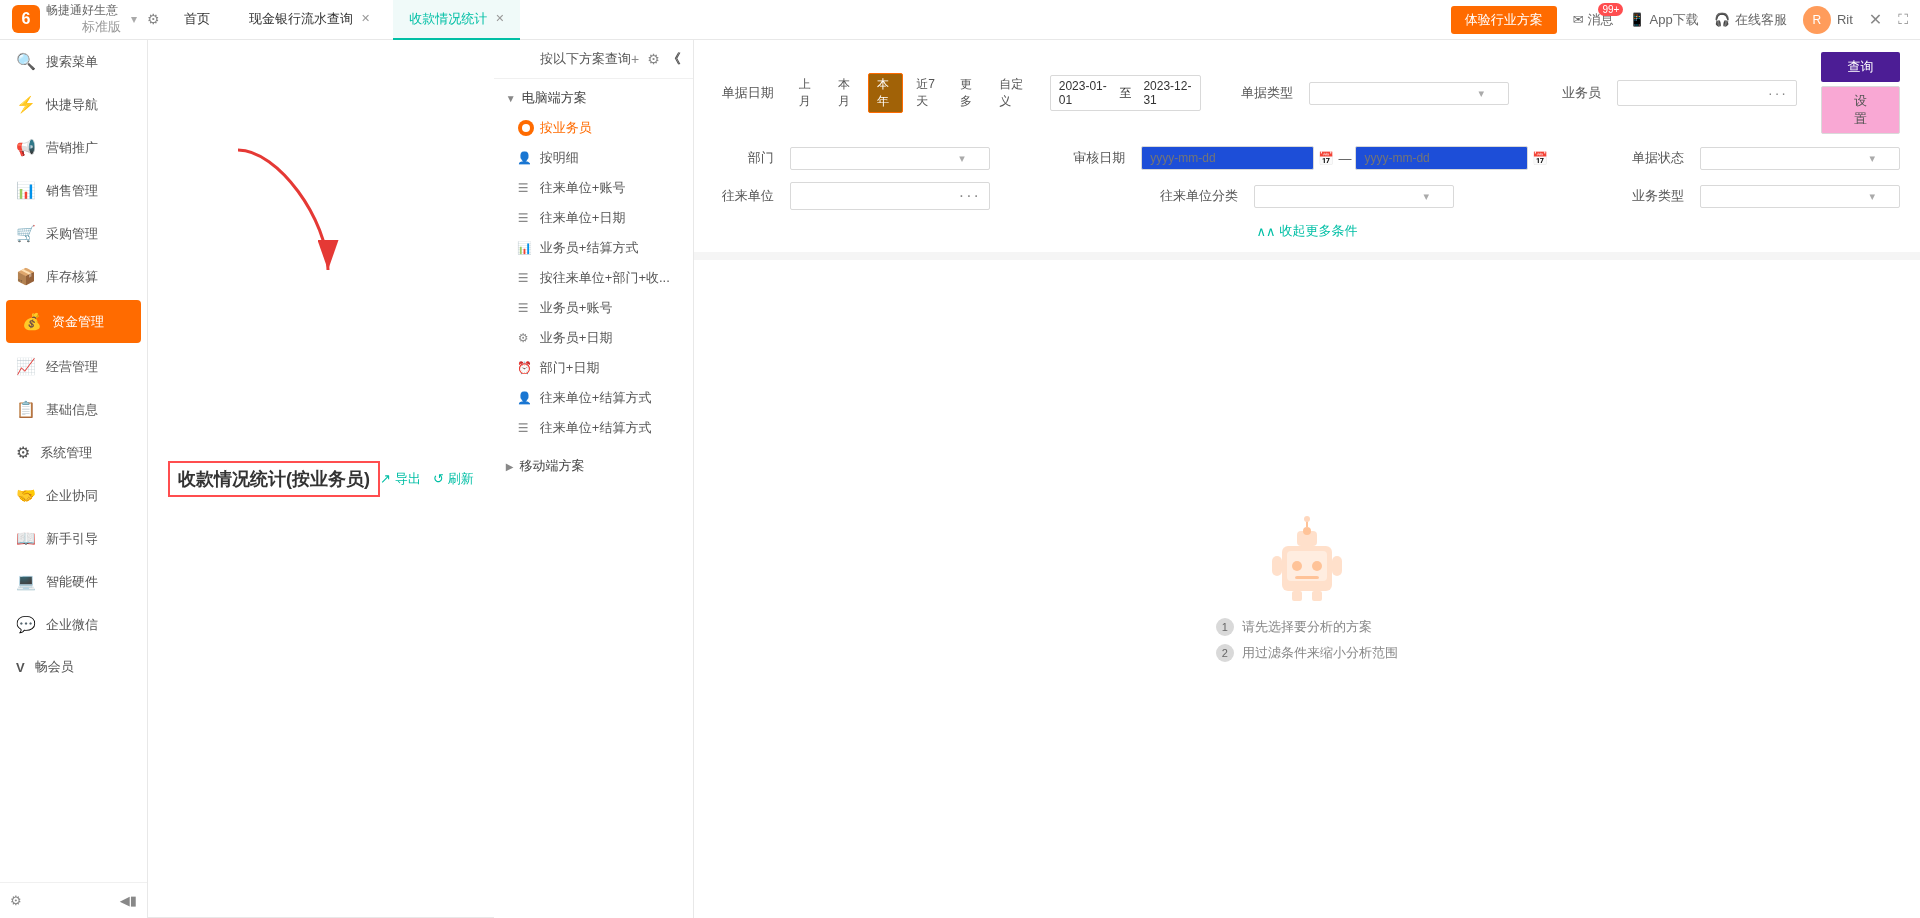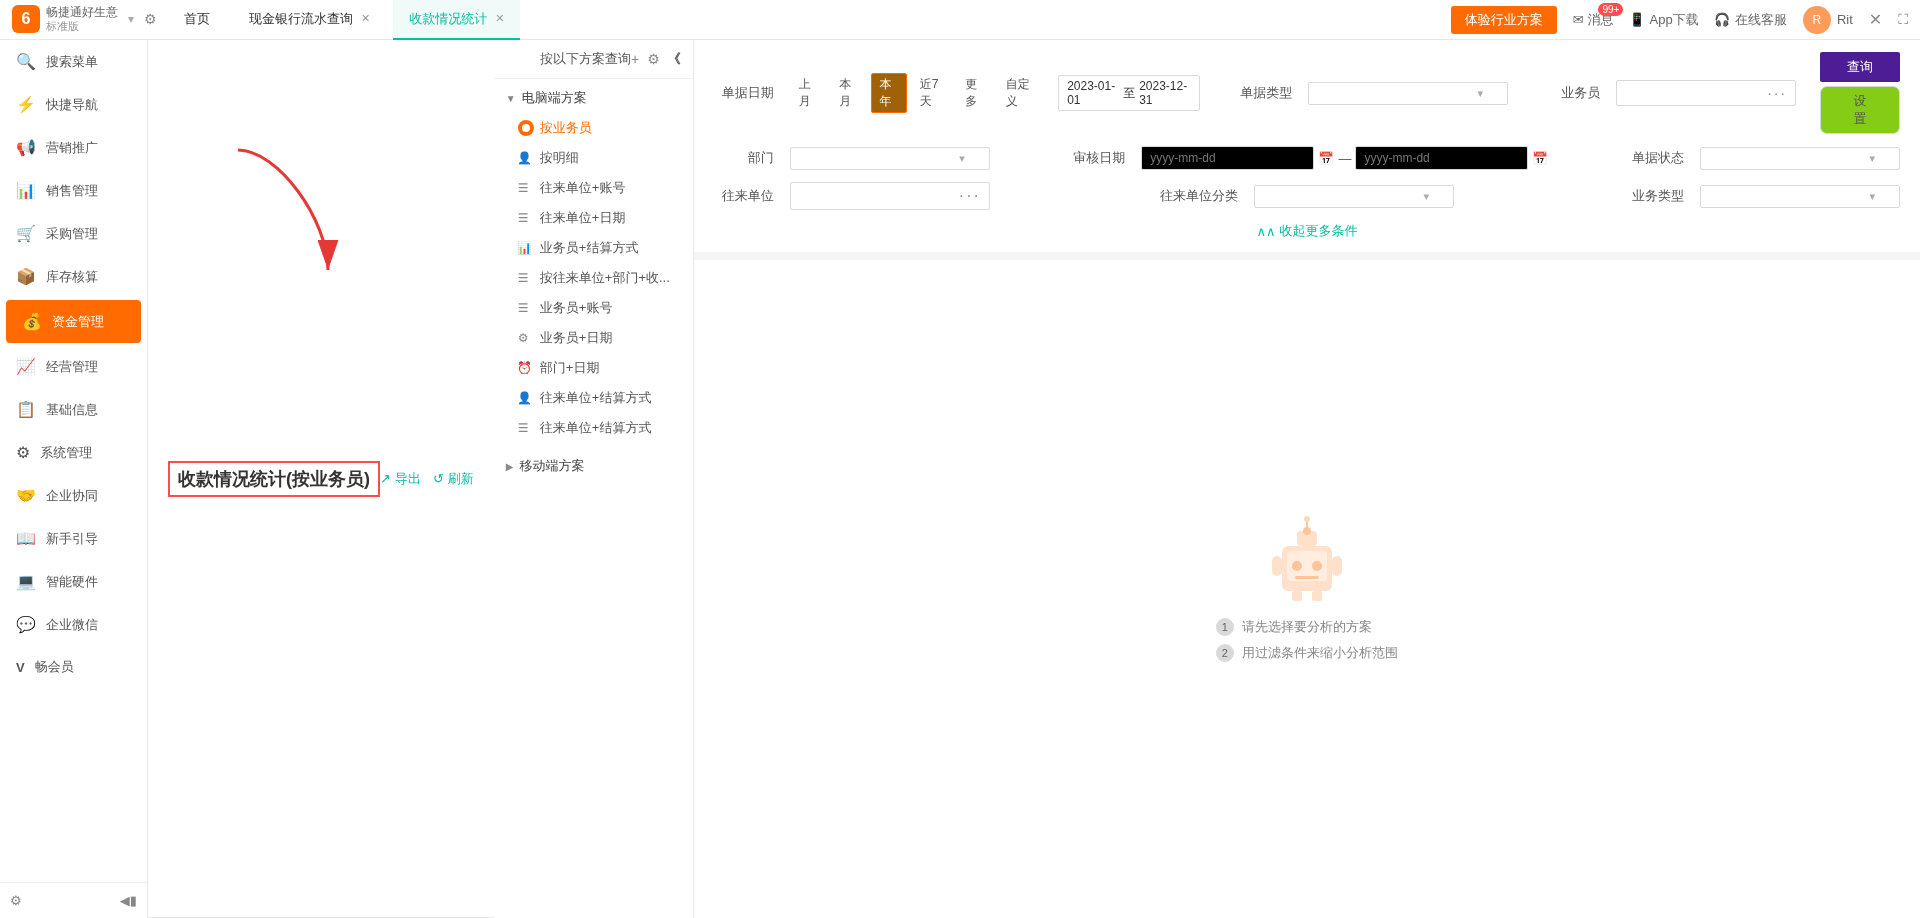--- a/index.html
+++ b/index.html
@@ -24,21 +24,21 @@
       gap: 6px;
     }
     .logo-icon {
       width: 28px; height: 28px;
       background: #ff6b00;
       border-radius: 6px;
       display: flex; align-items: center; justify-content: center;
       color: white; font-size: 16px; font-weight: bold;
     }
     .logo-text { font-size: 12px; color: #666; line-height: 1.2; }
-    .logo-badge { font-size: 11px; color: #999; }
+    .logo-badge { font-size: 13px; color: #999; margin-left: 36px; }
     .top-nav-tabs {
       display: flex; align-items: center; flex: 1; height: 100%;
       padding-left: 8px; gap: 7px; text-align: center;
     }
     .top-nav-tab {
       padding: 0 16px;
       height: 40px;
       display: flex; align-items: center; gap: 6px;
       font-size: 13px;
       color: #333;
@@ -155,43 +155,43 @@
     .date-tab {
       padding: 2px 8px; font-size: 12px; cursor: pointer;
       border: 1px solid transparent; border-radius: 2px; color: #555;
     }
     .date-tab.active {
       background: #a16207; color: white; border-color: #ff6b00;
     }
     .date-range-input {
       border: 1px solid #d9d9d9; border-radius: 2px;
       padding: 3px 8px; font-size: 12px; color: #333;
-      display: flex; align-items: center; gap: 4px;
+      display: flex; align-items: center; gap: 12px;
     }
     .filter-select {
       border: 1px solid #d9d9d9; border-radius: 2px;
       padding: 4px 24px 4px 8px; font-size: 12px; color: #555;
       background: white; cursor: pointer; min-width: 160px;
       display: flex; align-items: center; justify-content: space-between;
       position: relative;
     }
     .filter-input-date {
       border: 1px solid #d9d9d9; border-radius: 2px;
       padding: 4px 8px; font-size: 12px; color: #bbb;
-      background: #000000; min-width: 120px;
+      background: #1d4ed8; min-width: 120px;
     }
     .date-separator { color: #555; }
     .btn-query {
       background: #4c1d95; color: white;
       border: none; padding: 6px 20px; border-radius: 2px;
       cursor: pointer; font-size: 13px;
     }
     .btn-set {
-      background: #84cc16; color: #555;
-      border: 1px solid #d9d9d9; padding: 5px 32px; border-radius: 7px;
+      background: #f9a8d4; color: #555;
+      border: 1px solid #d9d9d9; padding: 5px 32px; border-radius: 2px;
       cursor: pointer; font-size: 13px;
     }
     .btn-collapse {
       color: #00bfa5; cursor: pointer; font-size: 13px;
       display: flex; align-items: center; gap: 4px;
       margin: 8px auto 0;
       justify-content: center;
     }
 
     

